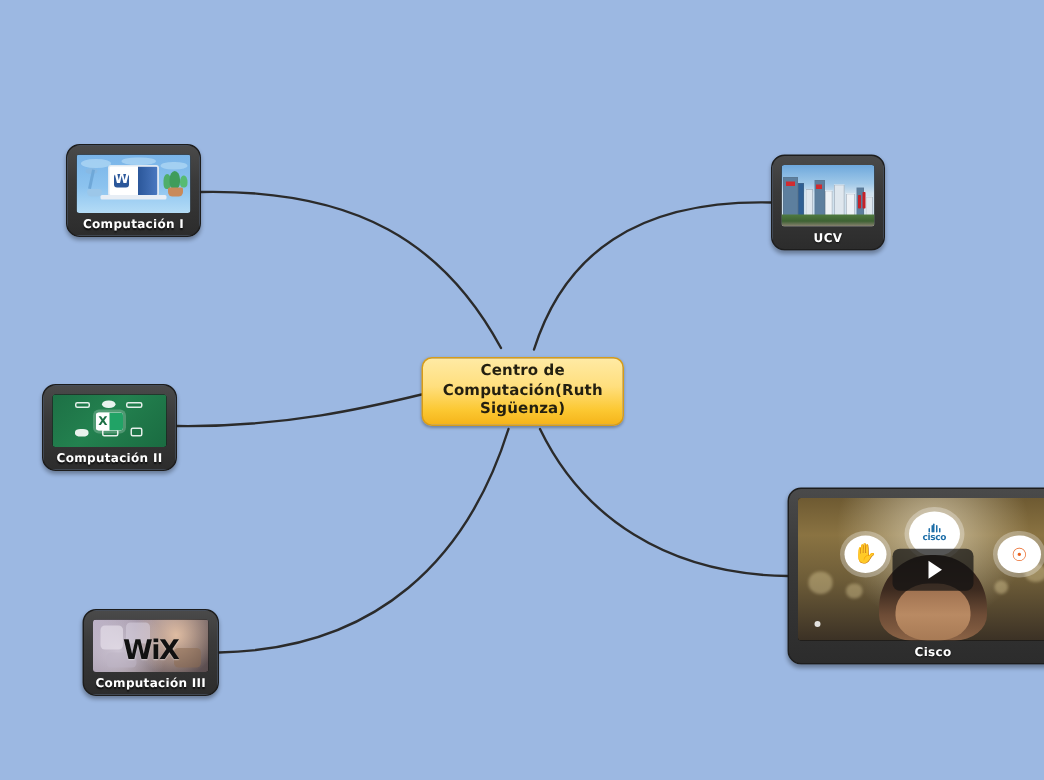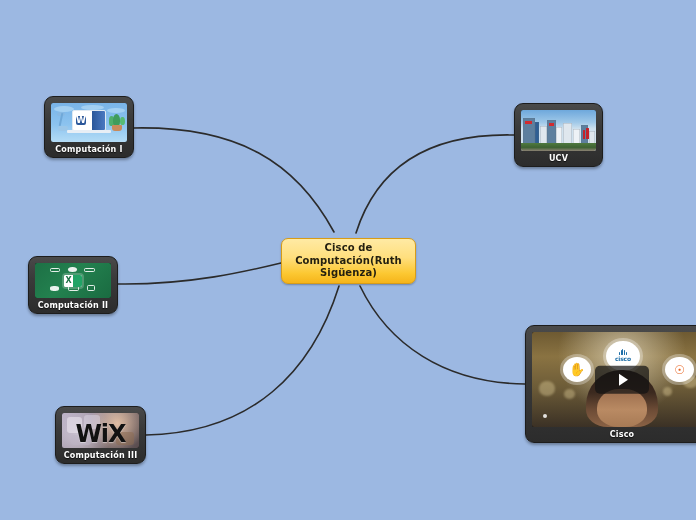--- a/index.html
+++ b/index.html
@@ -259,21 +259,21 @@
     position: absolute;
     border-radius: 3px;
     opacity: 0.55;
   }
   .wix-text {
     position: absolute;
     left: 0;
     right: 0;
     top: 26%;
     text-align: center;
-    font-size: 24px;
+    font-size: 18px;
     font-weight: bold;
     color: #111111;
     letter-spacing: -1px;
     line-height: 24px;
     font-family: "DejaVu Sans", sans-serif;
     text-shadow: 0 1px 1px rgba(255,255,255,0.45);
   }
 
   
   .scene-ucv {
@@ -411,21 +411,21 @@
       <path d="M134,128 C238,126 296,162 334,232"></path>
       <path d="M514,135 C424,133 376,170 356,233"></path>
       <path d="M118,284 C190,285 248,271 281,263"></path>
       <path d="M146,435 C252,433 312,372 339,286"></path>
       <path d="M525,384 C444,383 388,344 360,286"></path>
     </g>
   </svg>
 
   <div class="root-node" style="left:281px; top:238px; width:135px; height:46px;">
     <div class="root-label">
-      <span>Cisco de</span><br>
+      <span>Centro de</span><br>
       <span>Computación(Ruth</span><br>
       <span>Sigüenza)</span>
     </div>
   </div>
 
   <div class="leaf-node" style="left:44px; top:96px; width:90px; height:62px;">
     <div class="leaf-thumb">
       <div class="scene-word">
         <div class="cloud" style="left:4%; top:8%; width:26%; height:16%;"></div>
         <div class="cloud" style="left:40%; top:4%; width:30%; height:14%;"></div>
@@ -440,21 +440,21 @@
         <div class="laptop-base"></div>
         <div class="plant-leaf l2"></div>
         <div class="plant-leaf l3"></div>
         <div class="plant-leaf"></div>
         <div class="plant-pot"></div>
       </div>
     </div>
     <div class="leaf-caption">Computación I</div>
   </div>
 
-  <div class="leaf-node" style="left:514px; top:103px; width:89px; height:64px;">
+  <div class="leaf-node" style="left:514px; top:103px; width:76px; height:64px;">
     <div class="leaf-thumb">
       <div class="scene-ucv">
         <div class="ucv-bldg dark" style="left:2%;  width:16%; height:62%;"></div>
         <div class="ucv-bldg blue" style="left:18%; width:6%;  height:52%;"></div>
         <div class="ucv-bldg" style="left:25%; width:9%;  height:44%;"></div>
         <div class="ucv-bldg dark" style="left:35%; width:11%; height:58%;"></div>
         <div class="ucv-bldg pale" style="left:47%; width:8%;  height:40%;"></div>
         <div class="ucv-bldg" style="left:56%; width:12%; height:50%;"></div>
         <div class="ucv-bldg pale" style="left:69%; width:10%; height:36%;"></div>
         <div class="ucv-bldg dark" style="left:80%; width:9%;  height:46%;"></div>

